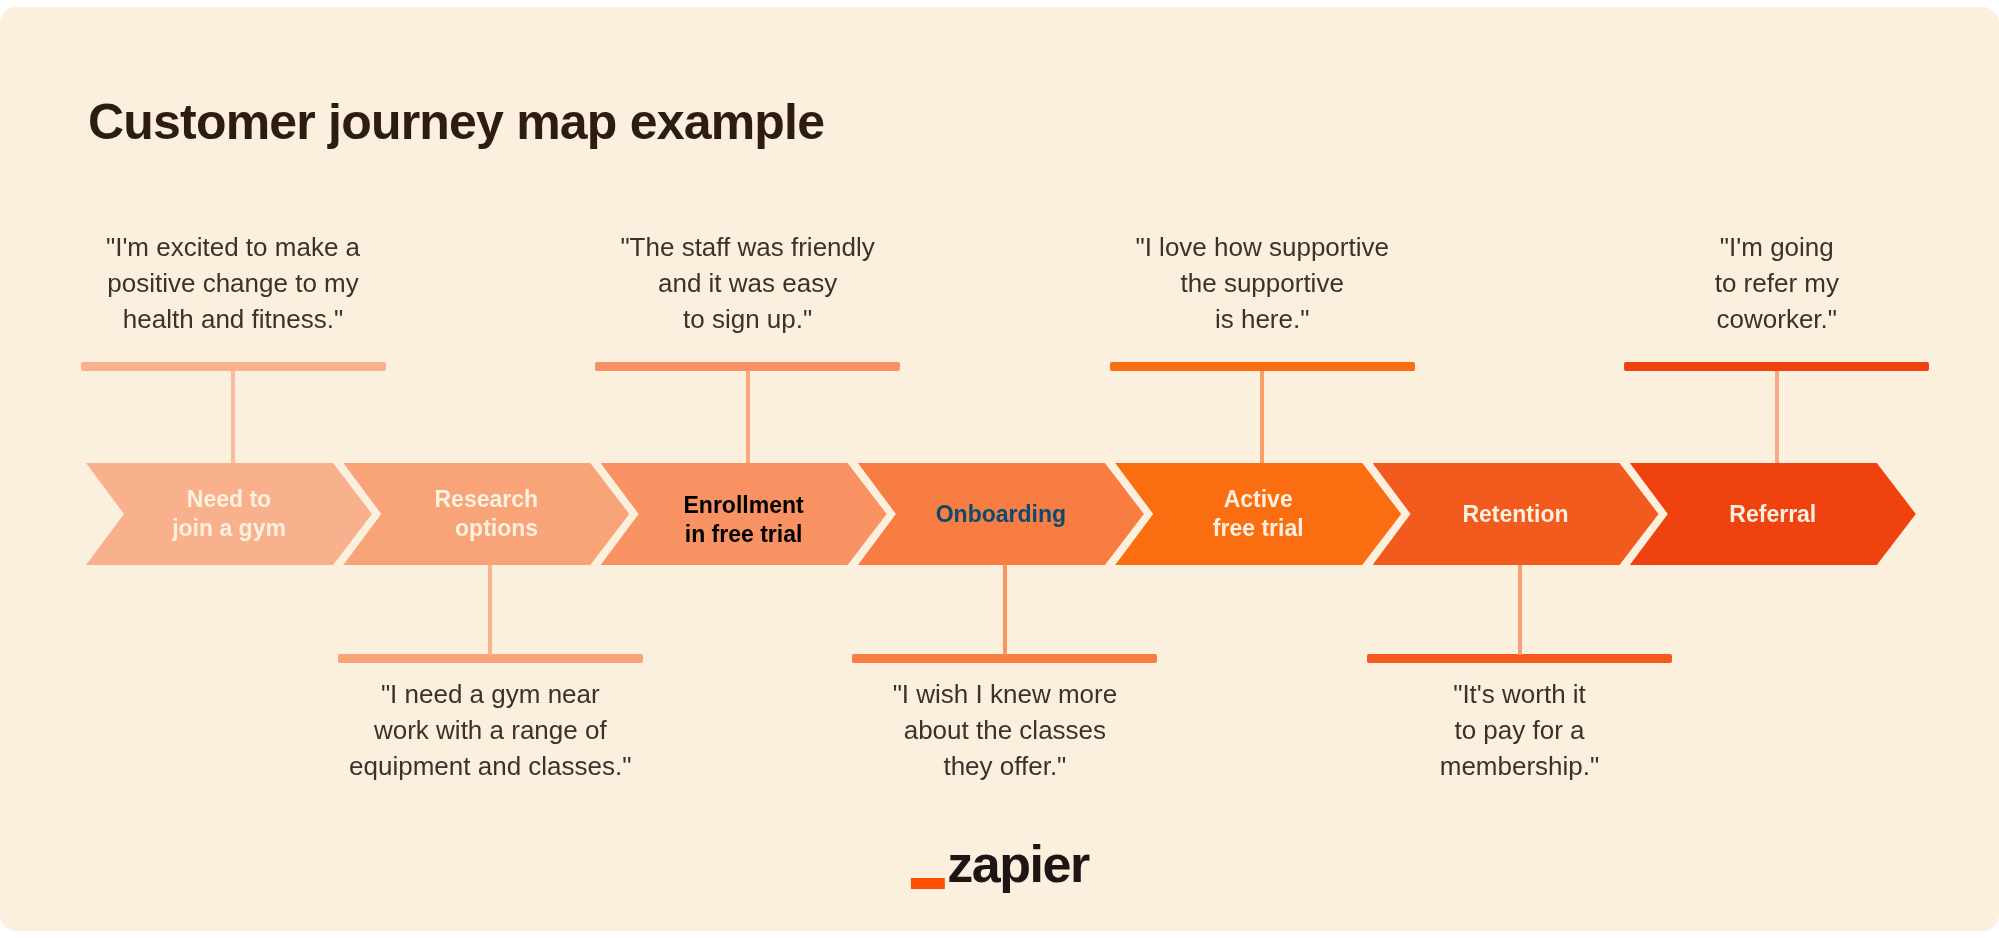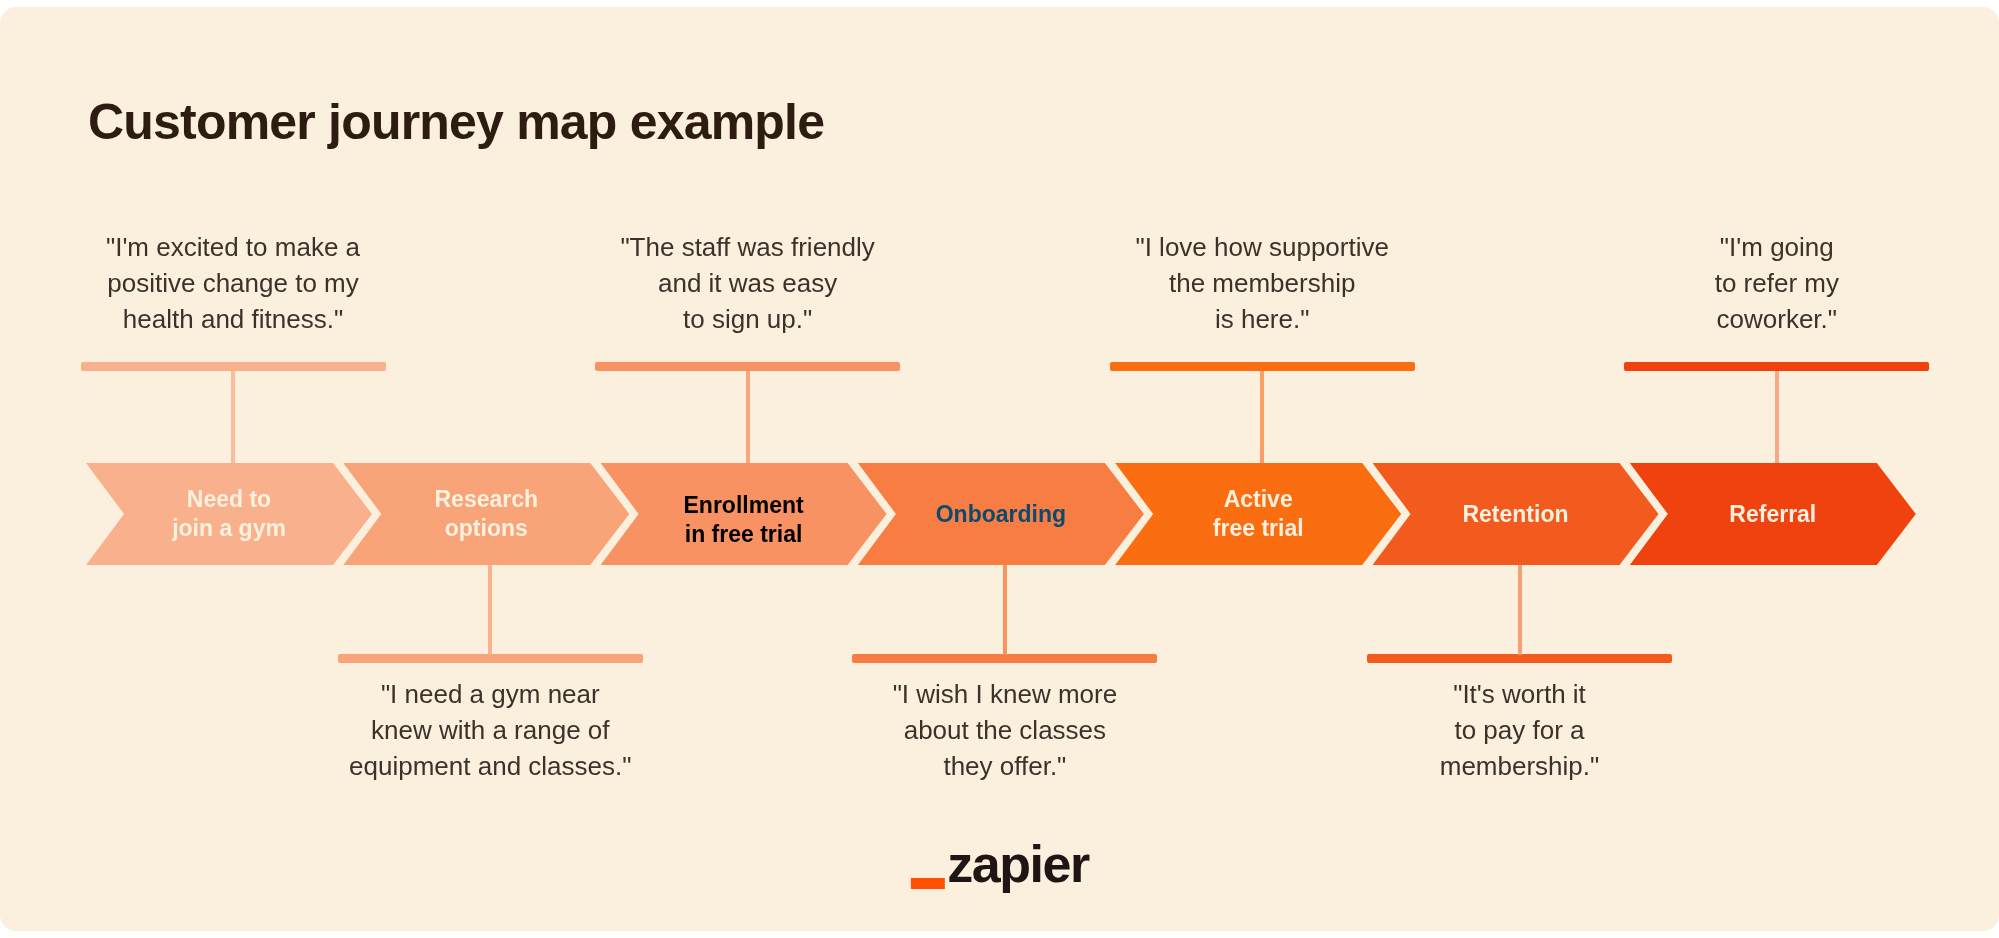--- a/index.html
+++ b/index.html
@@ -50,28 +50,28 @@
 join a gym</div>
       </div>
       <div class="quote-bar" style="left: 80.5px; top: 362px; background: rgb(248, 177, 140);"></div>
       <div class="connector-line" style="left: 231px; top: 371px; height: 92px; background: rgb(249, 189, 158);"></div>
       <div class="quote" style="left: 23px; top: 229px; color: rgb(60, 50, 43);">
         <div><span>"I'm </span><b>excited to make a</b></div>
         <div><b>positive change</b><span> to my</span></div>
         <div><span>health and fitness."</span></div>
       </div>
       <div class="chevron" style="left: 343.3px; background: rgb(248, 163, 120);">
-        <div class="chevron-label" style="color: rgb(252, 241, 223);">Research
+        <div class="chevron-label" style="color: rgb(252, 241, 223); text-align: right;">Research
 options</div>
       </div>
       <div class="quote-bar" style="left: 337.8px; top: 654px; background: rgb(248, 163, 120);"></div>
       <div class="connector-line" style="left: 488.3px; top: 565px; height: 90px; background: rgb(249, 178, 140);"></div>
       <div class="quote" style="left: 280.3px; top: 676px; color: rgb(60, 50, 43);">
         <div><span>"I need a </span><b>gym near</b></div>
-        <div><b>knew</b><span> with a range of</span></div>
+        <div><b>work</b><span> with a range of</span></div>
         <div><span>equipment and classes."</span></div>
       </div>
       <div class="chevron" style="left: 600.6px; background: rgb(248, 146, 98);">
         <div class="chevron-label" style="color: #000000; margin-top: 12px;">Enrollment
 in free trial</div>
       </div>
       <div class="quote-bar" style="left: 595.1px; top: 362px; background: rgb(248, 146, 98);"></div>
       <div class="connector-line" style="left: 745.6px; top: 371px; height: 92px; background: rgb(249, 168, 126);"></div>
       <div class="quote" style="left: 537.6px; top: 229px; color: rgb(60, 50, 43);">
         <div><span>"The </span><b>staff was friendly</b></div>
@@ -89,21 +89,21 @@
         <div><span>they offer."</span></div>
       </div>
       <div class="chevron" style="left: 1115.2px; background: rgb(250, 109, 16);">
         <div class="chevron-label" style="color: rgb(252, 241, 223);">Active
 free trial</div>
       </div>
       <div class="quote-bar" style="left: 1109.7px; top: 362px; background: rgb(250, 109, 16);"></div>
       <div class="connector-line" style="left: 1260.2px; top: 371px; height: 92px; background: rgb(250, 158, 104);"></div>
       <div class="quote" style="left: 1052.2px; top: 229px; color: rgb(60, 50, 43);">
         <div><span>"I love how </span><b>supportive</b></div>
-        <div><b>the membership</b></div>
+        <div><b>the supportive</b></div>
         <div><b>is</b><span> here."</span></div>
       </div>
       <div class="chevron" style="left: 1372.5px; background: rgb(243, 90, 30);">
         <div class="chevron-label" style="color: rgb(252, 241, 223);">Retention</div>
       </div>
       <div class="quote-bar" style="left: 1367px; top: 654px; background: rgb(243, 90, 30);"></div>
       <div class="connector-line" style="left: 1517.5px; top: 565px; height: 90px; background: rgb(248, 158, 115);"></div>
       <div class="quote" style="left: 1309.5px; top: 676px; color: rgb(60, 50, 43);">
         <div><span>"It's </span><b>worth it</b></div>
         <div><b>to pay</b><span> for a</span></div>

